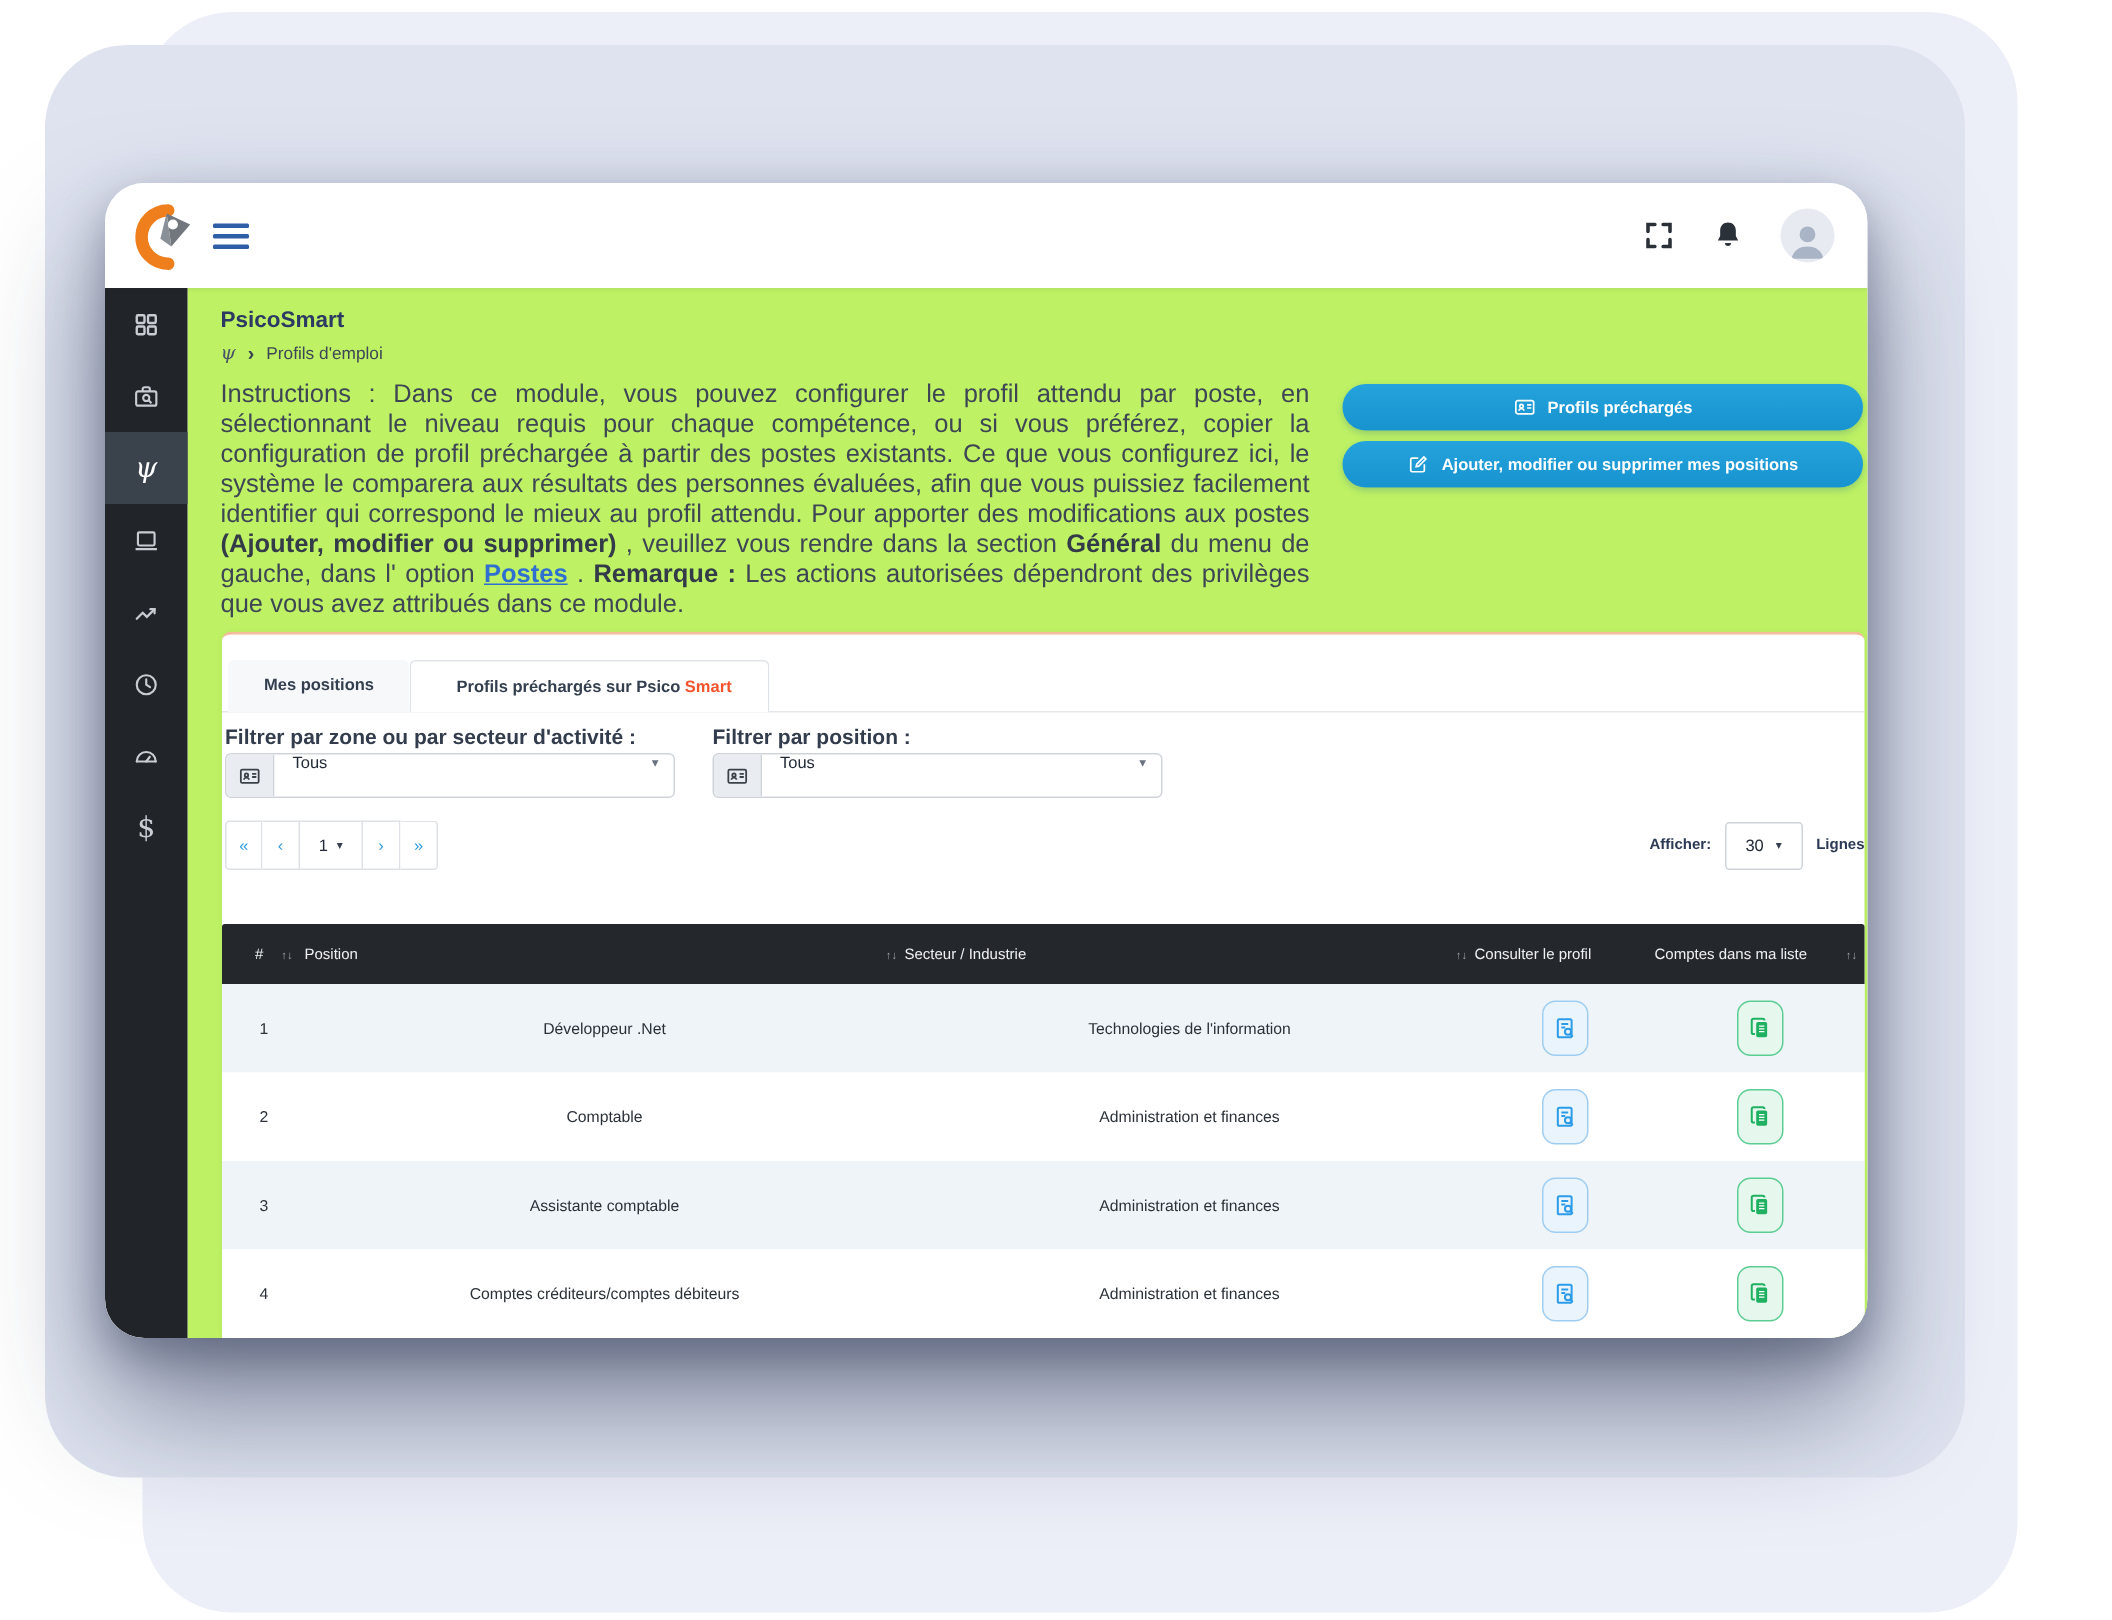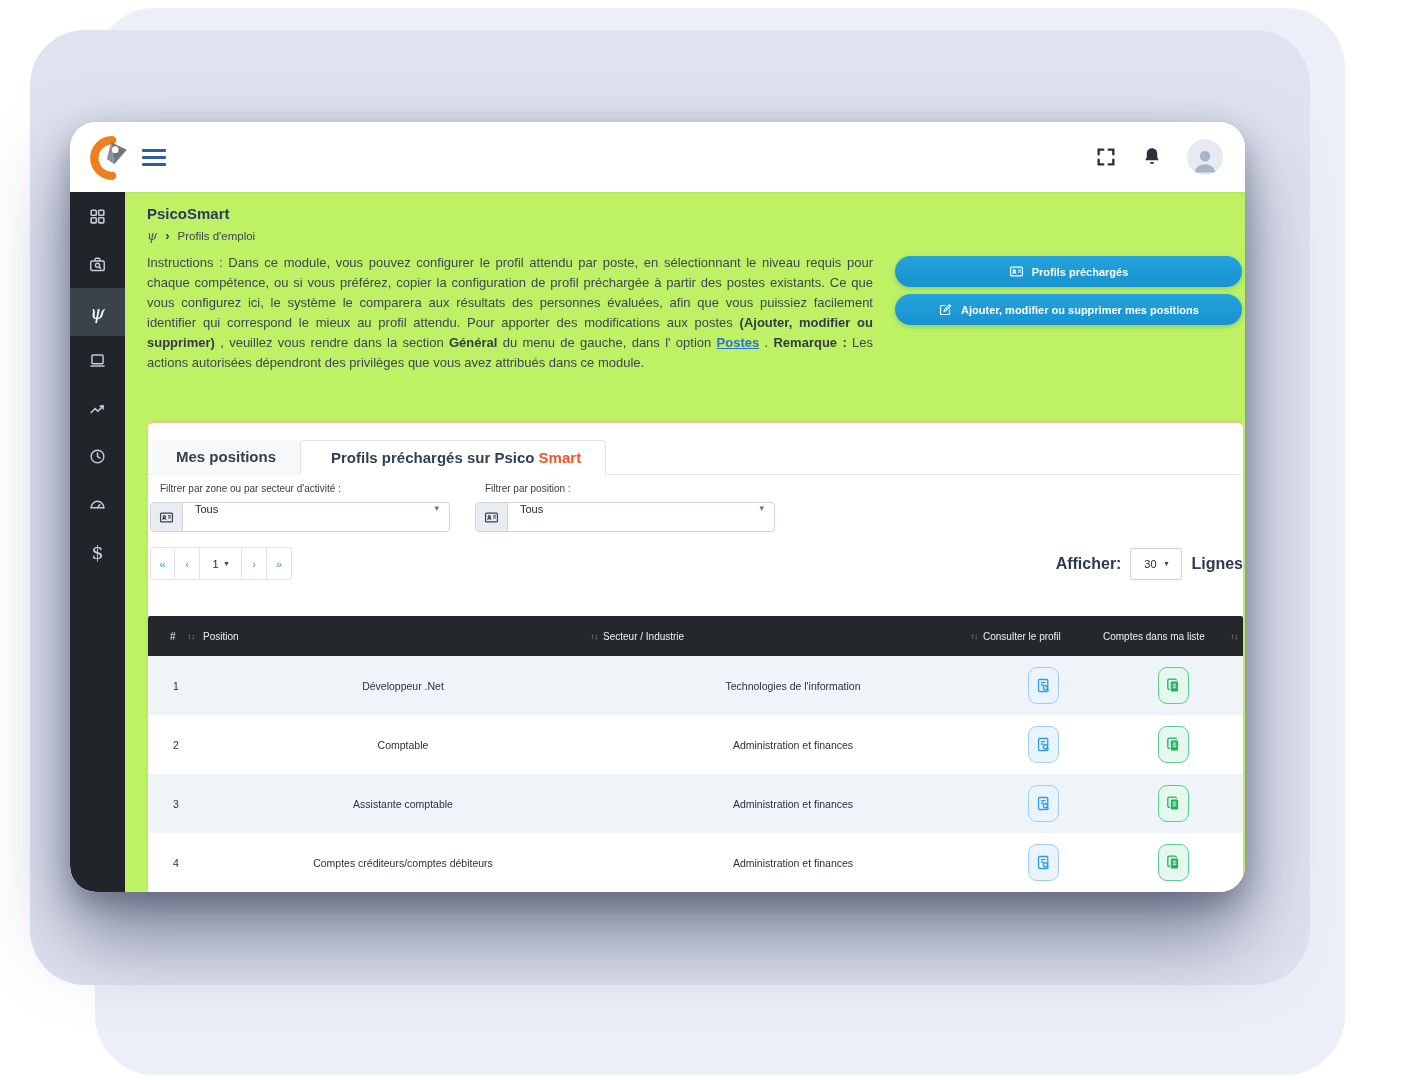--- a/index.html
+++ b/index.html
@@ -32,58 +32,58 @@
   .side-item svg { width:19px; height:19px; }
   .glyph-psi { font-family:"DejaVu Serif", serif; font-style:italic; font-size:19px; line-height:1; }
   .glyph-dollar { font-family:"DejaVu Serif", serif; font-size:19px; line-height:1; }
 
   
   .content { position:absolute; left:55px; top:70px; width:1120px; height:700px; background:#bef264; }
   .page-title { position:absolute; left:22px; top:13px; font-size:15px; font-weight:bold; color:#2b3963; }
   .breadcrumb { position:absolute; left:22px; top:36px; display:flex; align-items:center; gap:8px; font-size:11.5px; color:#3d4654; }
   .crumb-psi { font-family:"DejaVu Serif", serif; font-style:italic; font-size:13px; color:#4a5568; }
   .crumb-sep { font-size:13px; font-weight:bold; color:#39414e; line-height:1; }
-  .instructions { position:absolute; left:22px; top:61px; width:726px; font-size:13px; line-height:20px; color:#3e4654; text-align:justify; }
+  .instructions { position:absolute; left:22px; top:61px; width:726px; font-size:17px; line-height:20px; color:#3e4654; text-align:justify; }
   .instructions b { color:#333b48; }
   .instructions a { color:#2f6fd0; font-weight:bold; text-decoration:underline; cursor:pointer; }
 
   .cta { position:absolute; left:770px; width:347px; height:31px; border:none; border-radius:16px; cursor:pointer;
          background:linear-gradient(180deg,#25a3dc,#1793cf); color:#fff; font-family:"Liberation Sans",sans-serif;
          font-size:11px; font-weight:bold; display:flex; align-items:center; justify-content:center; gap:8px;
          box-shadow:0 2px 5px rgba(20,90,140,.25); }
   .cta svg { width:15px; height:15px; }
   .cta.one { top:64px; } .cta.two { top:102px; }
 
   
   .card { position:absolute; left:23px; top:229px; width:1095px; height:471px; background:#ffffff;
           border-radius:6px; border-top:2px solid #f3bb97; box-shadow:0 1px 4px rgba(40,50,70,.07); }
 
   .tabs { position:absolute; left:0; top:17px; right:0; height:35px; border-bottom:1px solid #e4e7eb; display:flex; padding-left:4px; }
-  .tab { height:35px; line-height:34px; padding:0 24px; font-size:15px; font-weight:bold; color:#333f4e; cursor:pointer;
+  .tab { height:35px; line-height:34px; padding:0 24px; font-size:11px; font-weight:bold; color:#333f4e; cursor:pointer;
          border-top-left-radius:4px; border-top-right-radius:4px; background:#f7f8fa; }
   .tab.active { background:#ffffff; border:1px solid #dfe3e7; border-bottom:1px solid #ffffff; margin-bottom:-1px;padding-left:30px; }
   .tab .hl { color:#f2552c; }
 
-  .filter-label { position:absolute; top:60px; font-size:10px; font-weight:normal; color:#323c4c;margin-left:10px; }
+  .filter-label { position:absolute; top:60px; font-size:14px; font-weight:bold; color:#323c4c; }
   .select { position:absolute; top:79px; width:300px; height:30px; background:#fff; border:1px solid #cfd4db; border-radius:4px;
             display:flex; align-items:flex-start; cursor:pointer; }
   .select .pre { width:32px; height:100%; background:#e9ecf1; border-right:1px solid #cfd4db; display:flex; align-items:center; justify-content:center; border-radius:3px 0 0 3px; }
   .select .pre svg { width:15px; height:15px; }
   .select .val { flex:1; padding-left:12px; font-size:11px; color:#212a36; }
   .select .caret { padding-right:10px; font-size:9px; color:#6b7280; }
 
   .pagination { position:absolute; left:2px; top:124px; display:flex; }
   .pg { height:33px; min-width:25px; background:#fff; border:1px solid #dee2e6; border-left:none; display:flex; align-items:center; justify-content:center; font-size:11px; color:#2f9be0; cursor:pointer; }
   .pg:first-child { border-left:1px solid #dee2e6; border-radius:3px 0 0 3px; }
   .pg:last-child { border-radius:0 3px 3px 0; }
   .pg.page { min-width:42px; color:#212a36; gap:6px; }
   .pg .caret { font-size:8px; color:#374151; }
 
   .display-ctl { position:absolute; right:0; top:124px; height:33px; display:flex; align-items:center; gap:9px; }
-  .display-ctl .lbl { font-size:16px; font-weight:bold; color:#2c3a55; }
+  .display-ctl .lbl { font-size:10px; font-weight:bold; color:#2c3a55; }
   .mini-select { width:52px; height:32px; border:1px solid #cfd4db; border-radius:3px; background:#fff; display:flex; align-items:center; justify-content:center; gap:8px; font-size:11px; color:#212a36; cursor:pointer; }
   .mini-select .caret { font-size:8px; color:#374151; }
 
   
   .table { position:absolute; left:0; top:193px; width:1095px; }
   .thead { display:grid; grid-template-columns:55px 400px 380px 120px 140px; background:#24282d; border-radius:2px 2px 0 0; height:40px; }
   .th { position:relative; display:flex; align-items:center; color:#eef0f2; font-size:10px; }
   .th:first-child { justify-content:flex-start; padding-left:22px; }
   .th .sort { position:absolute; right:5px; font-size:7.5px; letter-spacing:0; color:rgba(255,255,255,.55); }
   .th:first-child .sort { position:static; margin-left:12px; }

